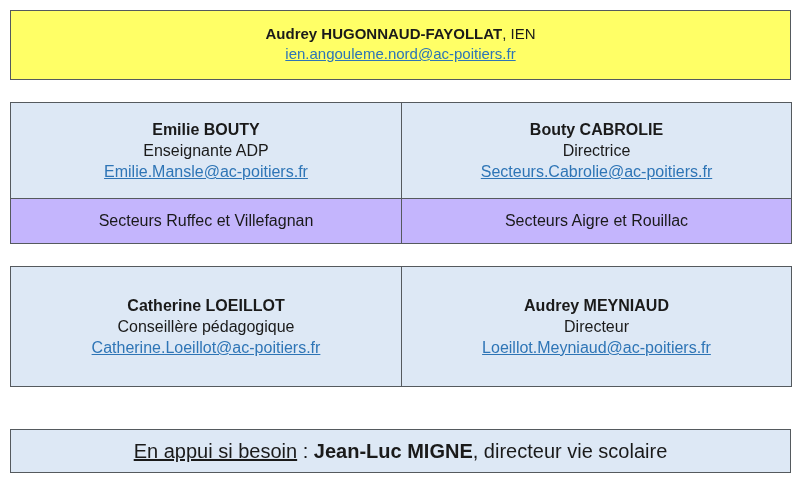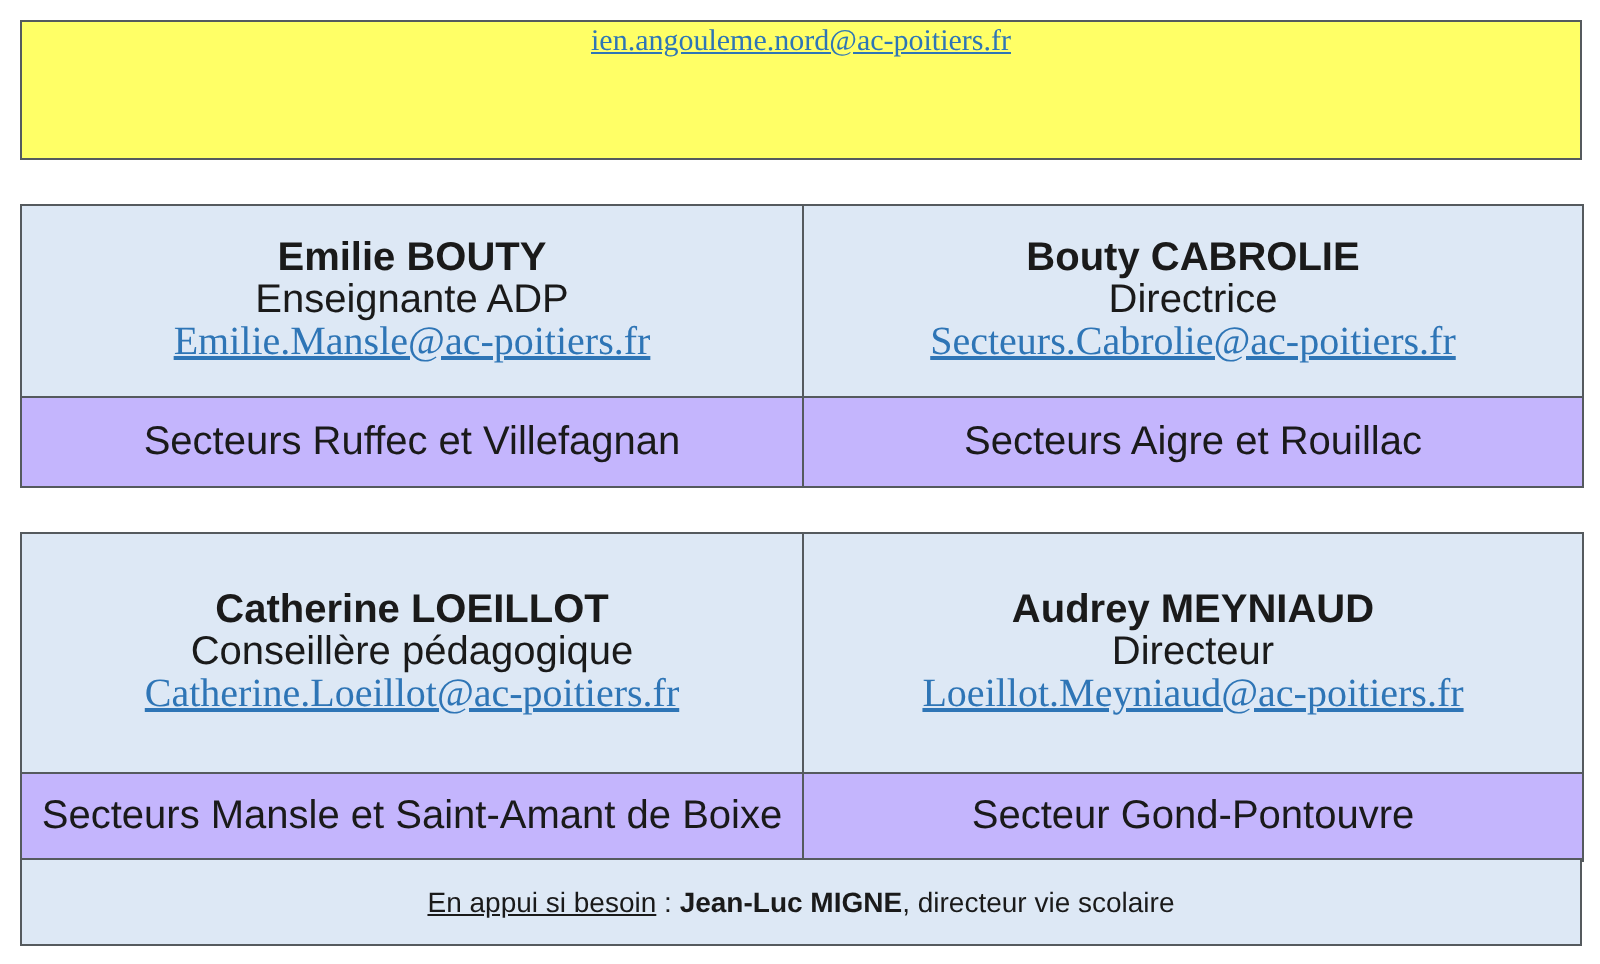--- a/index.html
+++ b/index.html
@@ -4,37 +4,38 @@
 <style>
   html, body { margin: 0; padding: 0; }
   body {
     width: 800px; height: 482px; background: #ffffff; position: relative; overflow: hidden;
     font-family: "Liberation Sans", "DejaVu Sans", sans-serif; color: #1a1a1a;
   }
   .box { position: absolute; box-sizing: border-box; border: 1.5px solid #555a5e; }
   .header-box { left: 10px; top: 10px; width: 781px; height: 70px; background: #ffff66; text-align: center; }
   .header-box .name { margin-top: 13px; font-size: 15px; line-height: 20px; }
   .header-box .email { font-size: 15px; line-height: 20px; }
-  a.email-link { color: #2e75b6; text-decoration: underline; font-family: Liberation Serif, serif; }
+  a.email-link { color: #2e75b6; text-decoration: underline; }
   .tbl { position: absolute; left: 10px; width: 781px; border-collapse: collapse; table-layout: fixed; }
-  .tbl td { border: 1.5px solid #555a5e; text-align: center; padding: 0; font-size: 20px; vertical-align: middle; }
+  .tbl td { border: 1.5px solid #555a5e; text-align: center; padding: 0; font-size: 16px; vertical-align: middle; }
   .tbl td.head { background: #dde8f5; line-height: 21px; }
   .tbl td.sector { background: #c4b5fd; }
   .tbl .pname { font-weight: bold; }
   .tbl .role { }
   #table1 { top: 102px; }
   #table2 { top: 266px; }
-  .footer-box { left: 10px; top: 429px; width: 781px; height: 44px; background: #dde8f5; text-align: center; font-size: 14px; line-height: 42px; }
+  .footer-box { left: 10px; top: 429px; width: 781px; height: 44px; background: #dde8f5; text-align: center; font-size: 20px; line-height: 42px; }
   .footer-box .label { text-decoration: underline; }
   .footer-box .fname { font-weight: bold; }
 </style>
 </head>
 <body>
 
 <div class="box header-box">
+  <div class="name"><b>Audrey HUGONNAUD-FAYOLLAT</b><span>, IEN</span></div>
   <div class="email"><a class="email-link">ien.angouleme.nord@ac-poitiers.fr</a></div>
 </div>
 
 <table class="tbl" id="table1">
   <colgroup>
       <col style="width:391px">
       <col style="width:390px">
     </colgroup>
   <tbody>
       <tr style="height:96px">
@@ -67,22 +68,18 @@
       <div class="pname">Catherine LOEILLOT</div>
       <div class="role">Conseillère pédagogique</div>
       <div><a class="email-link">Catherine.Loeillot@ac-poitiers.fr</a></div>
     </td>
     <td class="head">
       <div class="pname">Audrey MEYNIAUD</div>
       <div class="role">Directeur</div>
       <div><a class="email-link">Loeillot.Meyniaud@ac-poitiers.fr</a></div>
     </td>
   </tr>
-  <tr style="height:44px">
-    <td class="sector">Secteurs Mansle et Saint-Amant de Boixe</td>
-    <td class="sector">Secteur Gond-Pontouvre</td>
-  </tr>
 </tbody>
   </table>
 
 <div class="box footer-box">
   <span class="label">En appui si besoin</span><span> : </span><span class="fname">Jean-Luc MIGNE</span><span>, directeur vie scolaire</span>
 </div>
 
 </body></html>

